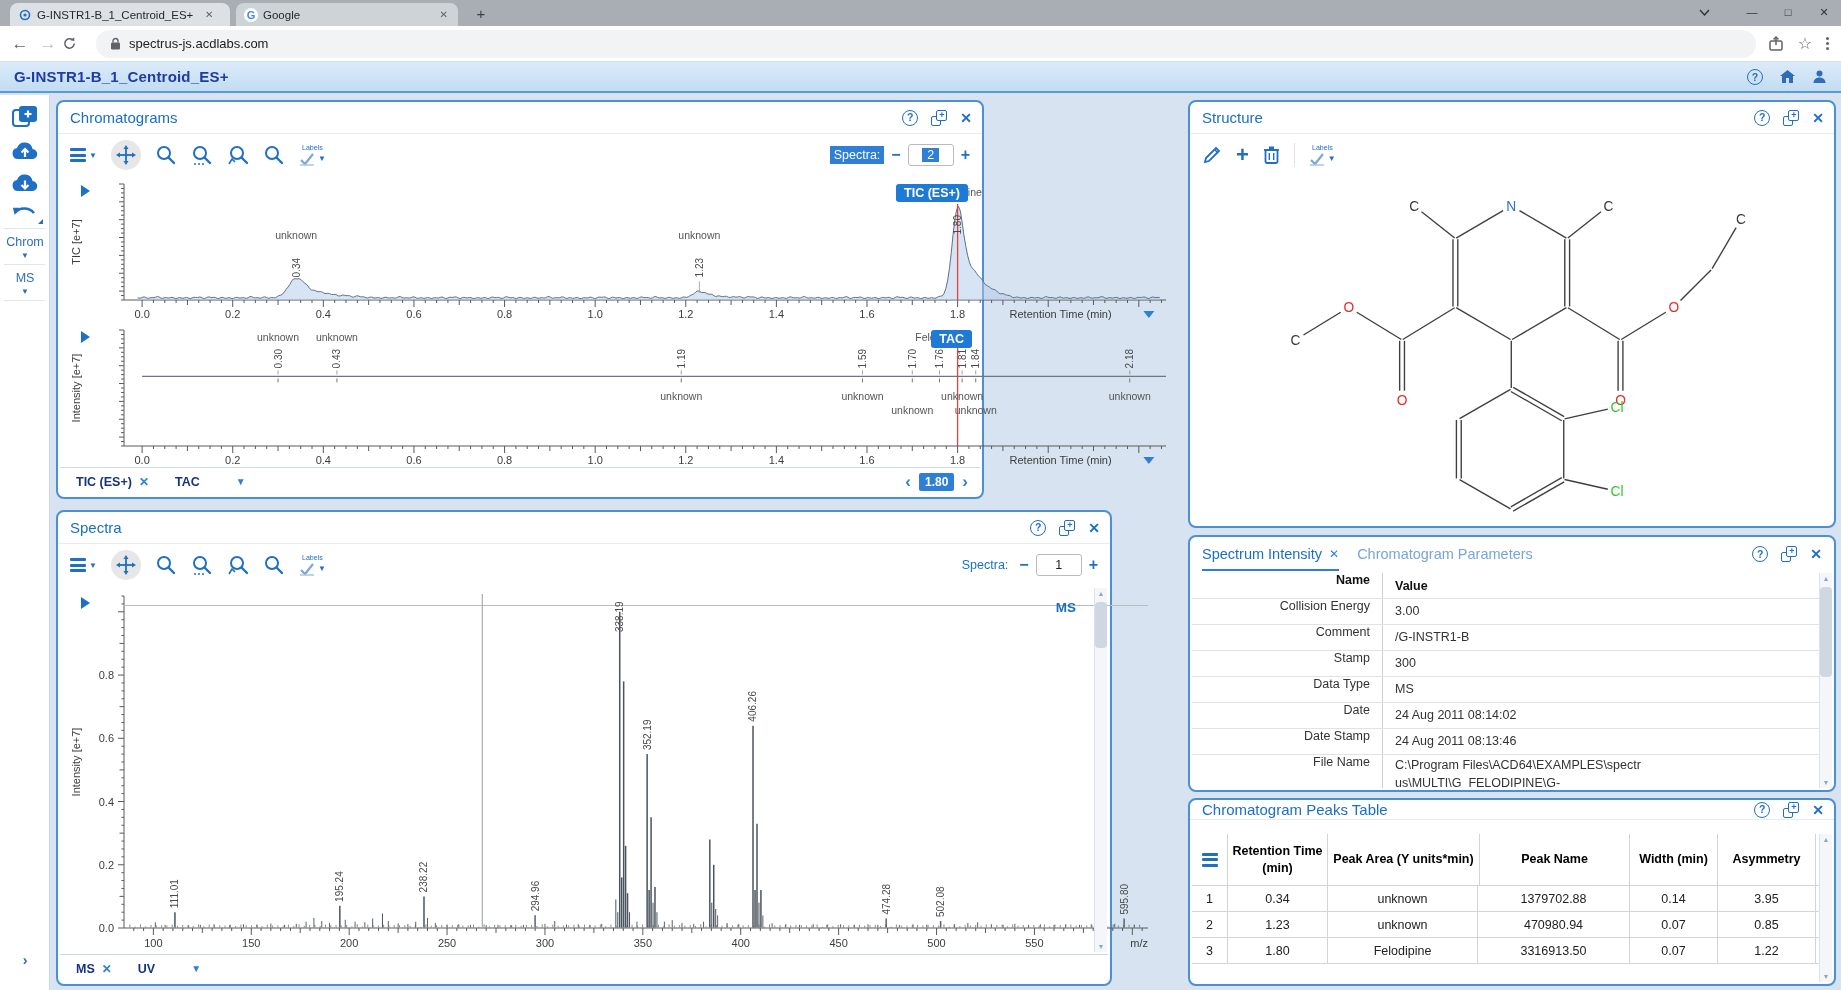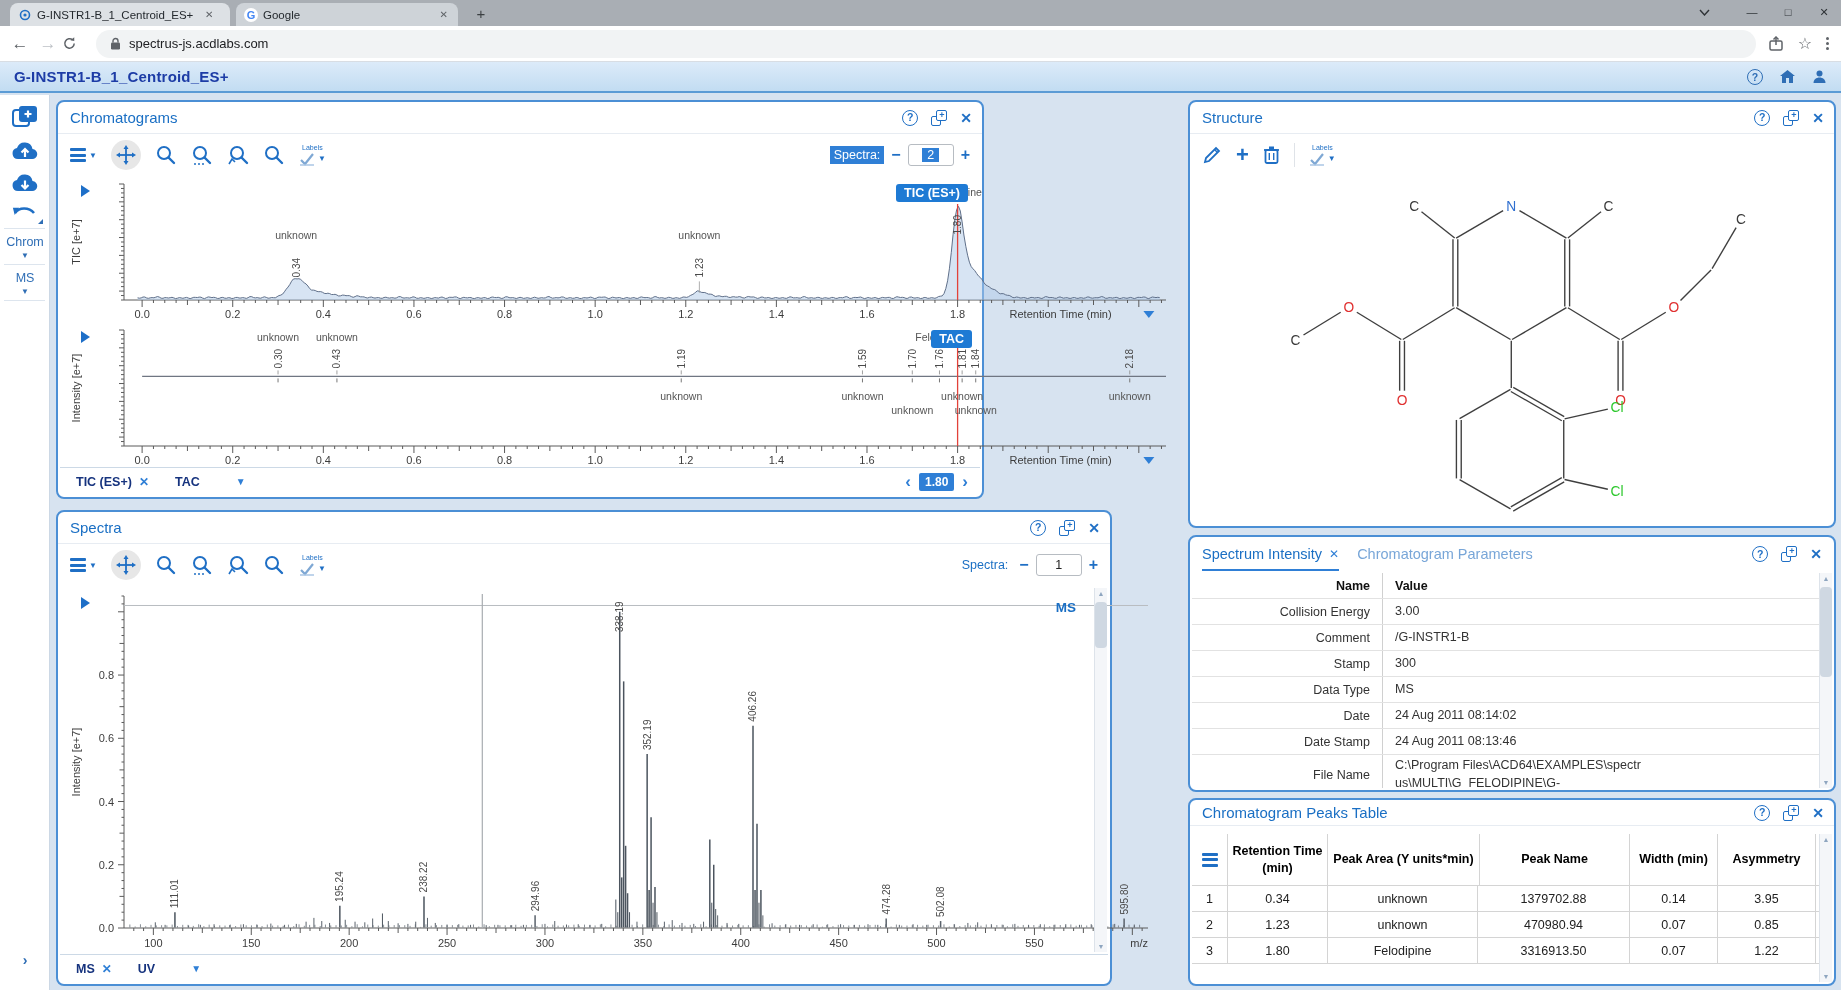--- a/index.html
+++ b/index.html
@@ -67,21 +67,21 @@
   .nav-val{background:#2f7fd6;color:#fff;font-size:12px;font-weight:bold;padding:2px 6px;border-radius:2px;}
   .vscroll{position:absolute;width:13px;background:#f4f6f9;border-left:1px solid #dde3ea;}
   .vscroll span{position:absolute;left:0;width:12px;text-align:center;font-size:7px;color:#8fa6c0;}
   .vthumb{position:absolute;left:2px;width:9px;background:#cfd8e2;border-radius:4px;}
   
   .params-tabs{height:34px;display:flex;align-items:center;padding:0 12px;gap:18px;}
   .ptab1{font-size:14.5px;color:#1a6fc4;display:flex;gap:7px;align-items:center;border-bottom:2px solid #2f7fd6;height:34px;padding-top:2px;}
   .ptab1 .x{color:#2f7fd6;font-size:12px;}
   .ptab2{font-size:14.5px;color:#78a6d8;}
   .params-body{position:absolute;left:2px;right:15px;top:36px;bottom:2px;overflow:hidden;font-size:12.5px;color:#333;}
-  .prow{display:flex;border-bottom:1px solid #e2e2e2;min-height:26px;align-items:center;}
+  .prow{display:flex;border-bottom:1px solid #e2e2e2;min-height:26px;align-items:flex-start;}
   .prow .n{width:190px;text-align:right;padding-right:12px;flex:none;}
   .prow .v{border-left:1px solid #d0d0d0;padding-left:12px;align-self:stretch;display:flex;align-items:center;}
   .prow.hdr{font-weight:bold;color:#111;}
   .vwrap{max-width:252px;word-break:break-all;line-height:1.4;padding:2px 0;}
   
   .ptable{position:absolute;left:2px;right:15px;top:34px;bottom:2px;font-size:12.5px;color:#222;}
   .trow{display:flex;border-bottom:1px solid #d4d4d4;}
   .tcell{border-right:1px solid #d4d4d4;display:flex;align-items:center;justify-content:center;text-align:center;padding:3px 4px;}
   .thead .tcell{font-weight:bold;color:#000;line-height:1.3;}
   .c0{width:36px;flex:none;}.c1{width:100px;flex:none;}.c2{width:150px;flex:none;}.c3{width:152px;flex:none;}.c4{width:88px;flex:none;}.c5{width:98px;flex:none;}.c6{flex:1;overflow:hidden;justify-content:flex-start;border-right:none;}
@@ -1376,21 +1376,21 @@
         </div>
       </div>
     <div class="vscroll" style="right:2px;top:36px;bottom:2px;">
       <span style="top:2px;">▲</span>
       <span style="bottom:2px;">▼</span>
       <span class="vthumb" style="top:14px;height:90px;"></span>
     </div>
   </div>
 
   <div class="panel" style="left:1188px;top:798px;width:648px;height:188px;">
-    <div class="panel-header" style="height:26px;">
+    <div class="panel-header" style="height:20px;">
       <span class="ph-title">Chromatogram Peaks Table</span>
       <div class="ph-icons">
         <span class="hicon icon-help">?</span>
         <span class="hicon icon-copy">
             <span class="b1"></span>
             <span class="b2">+</span>
           </span>
         <span class="hicon icon-x">✕</span>
       </div>
     </div>

